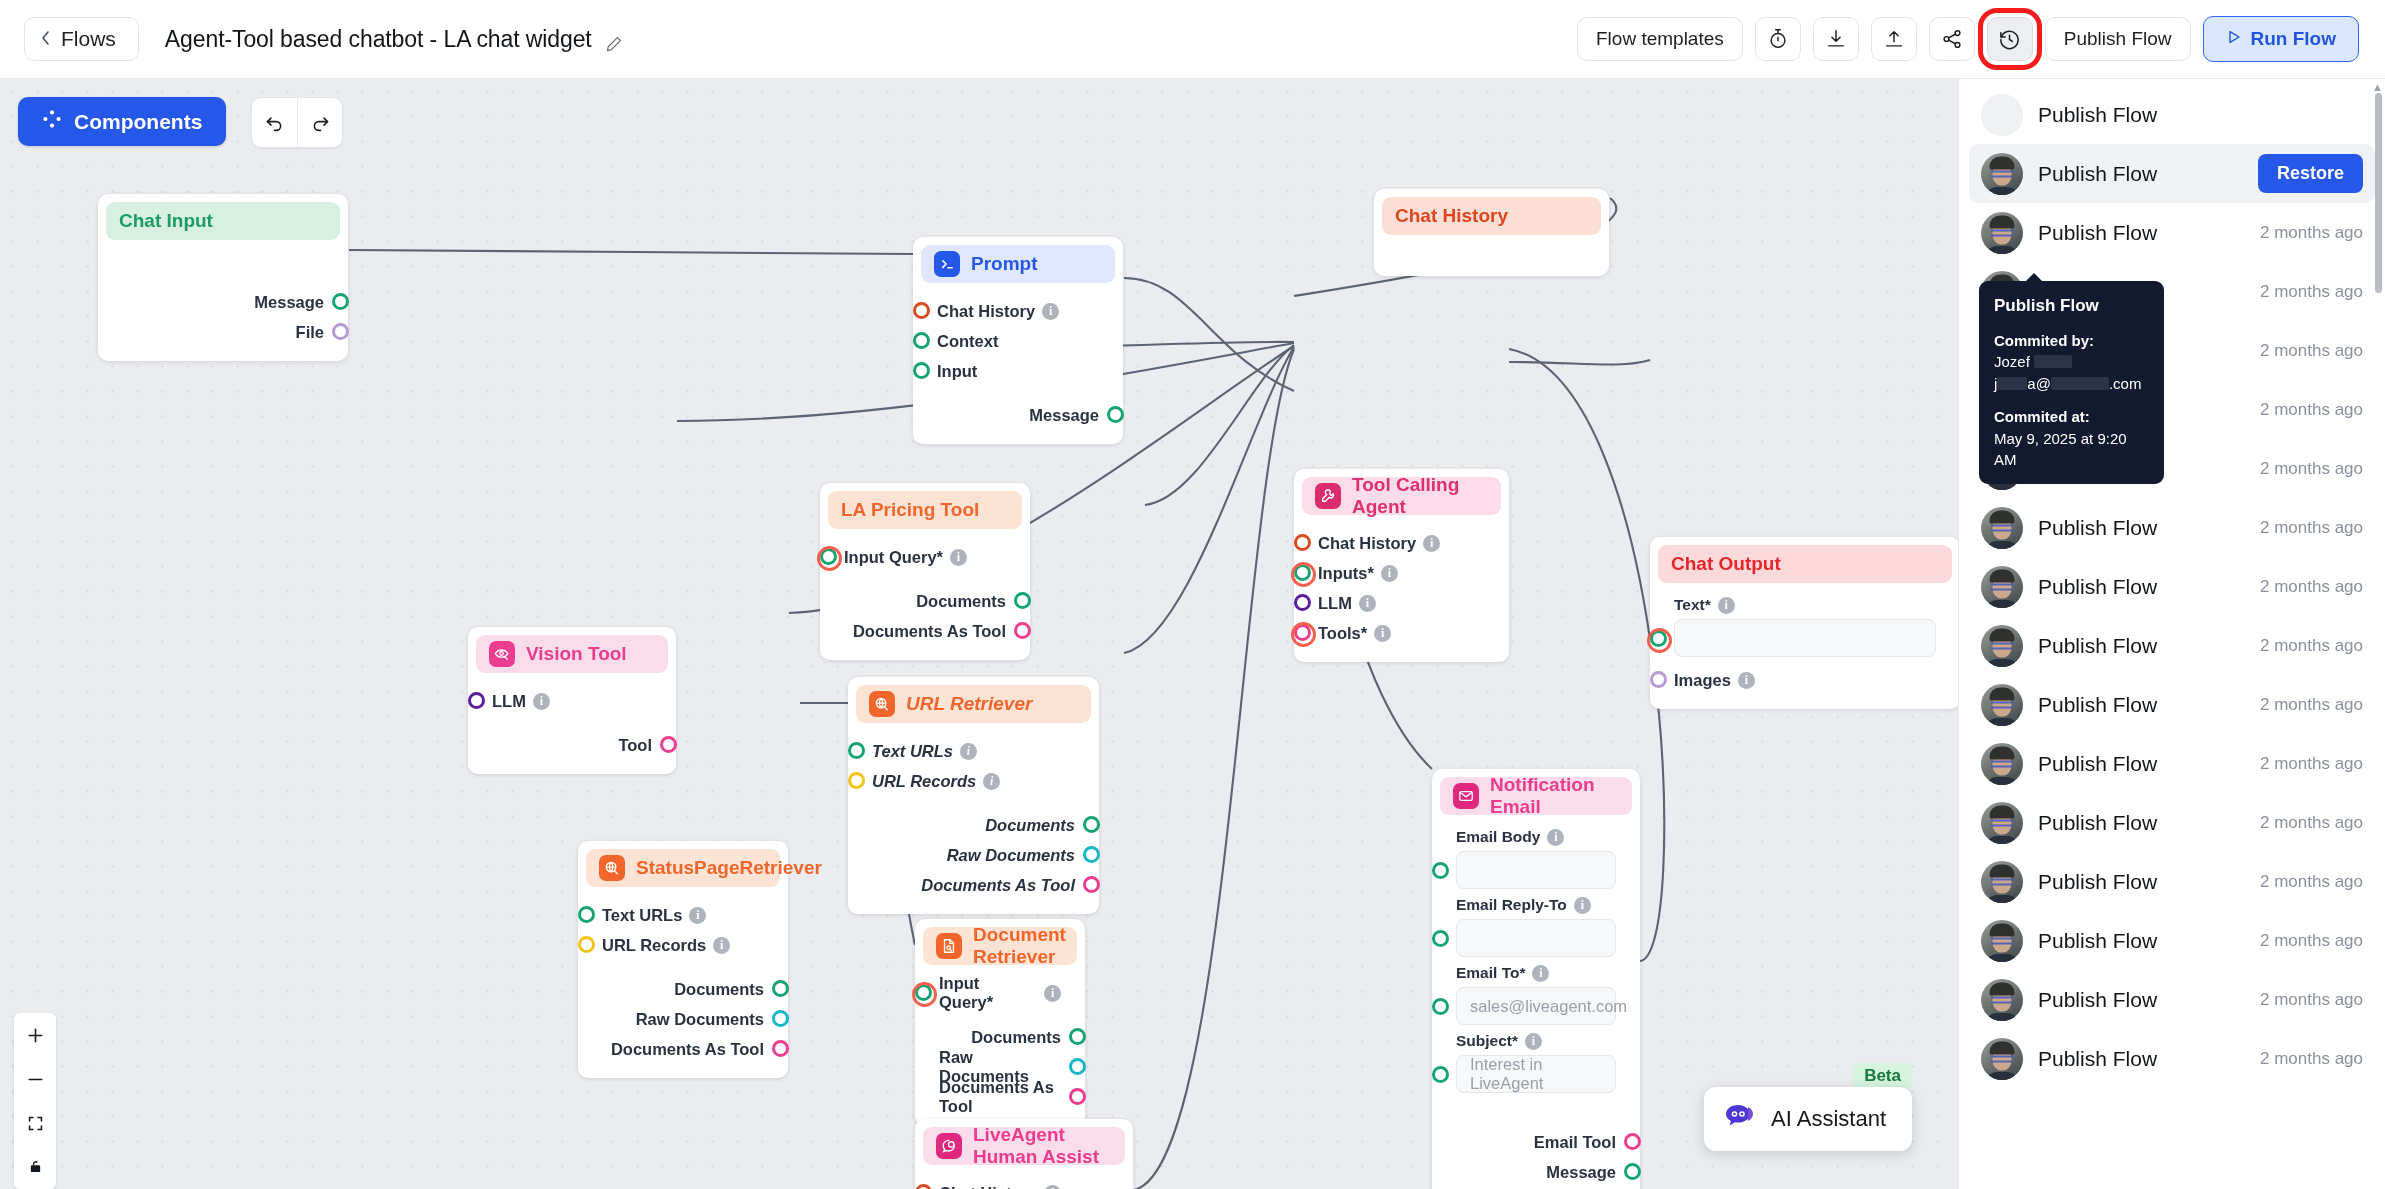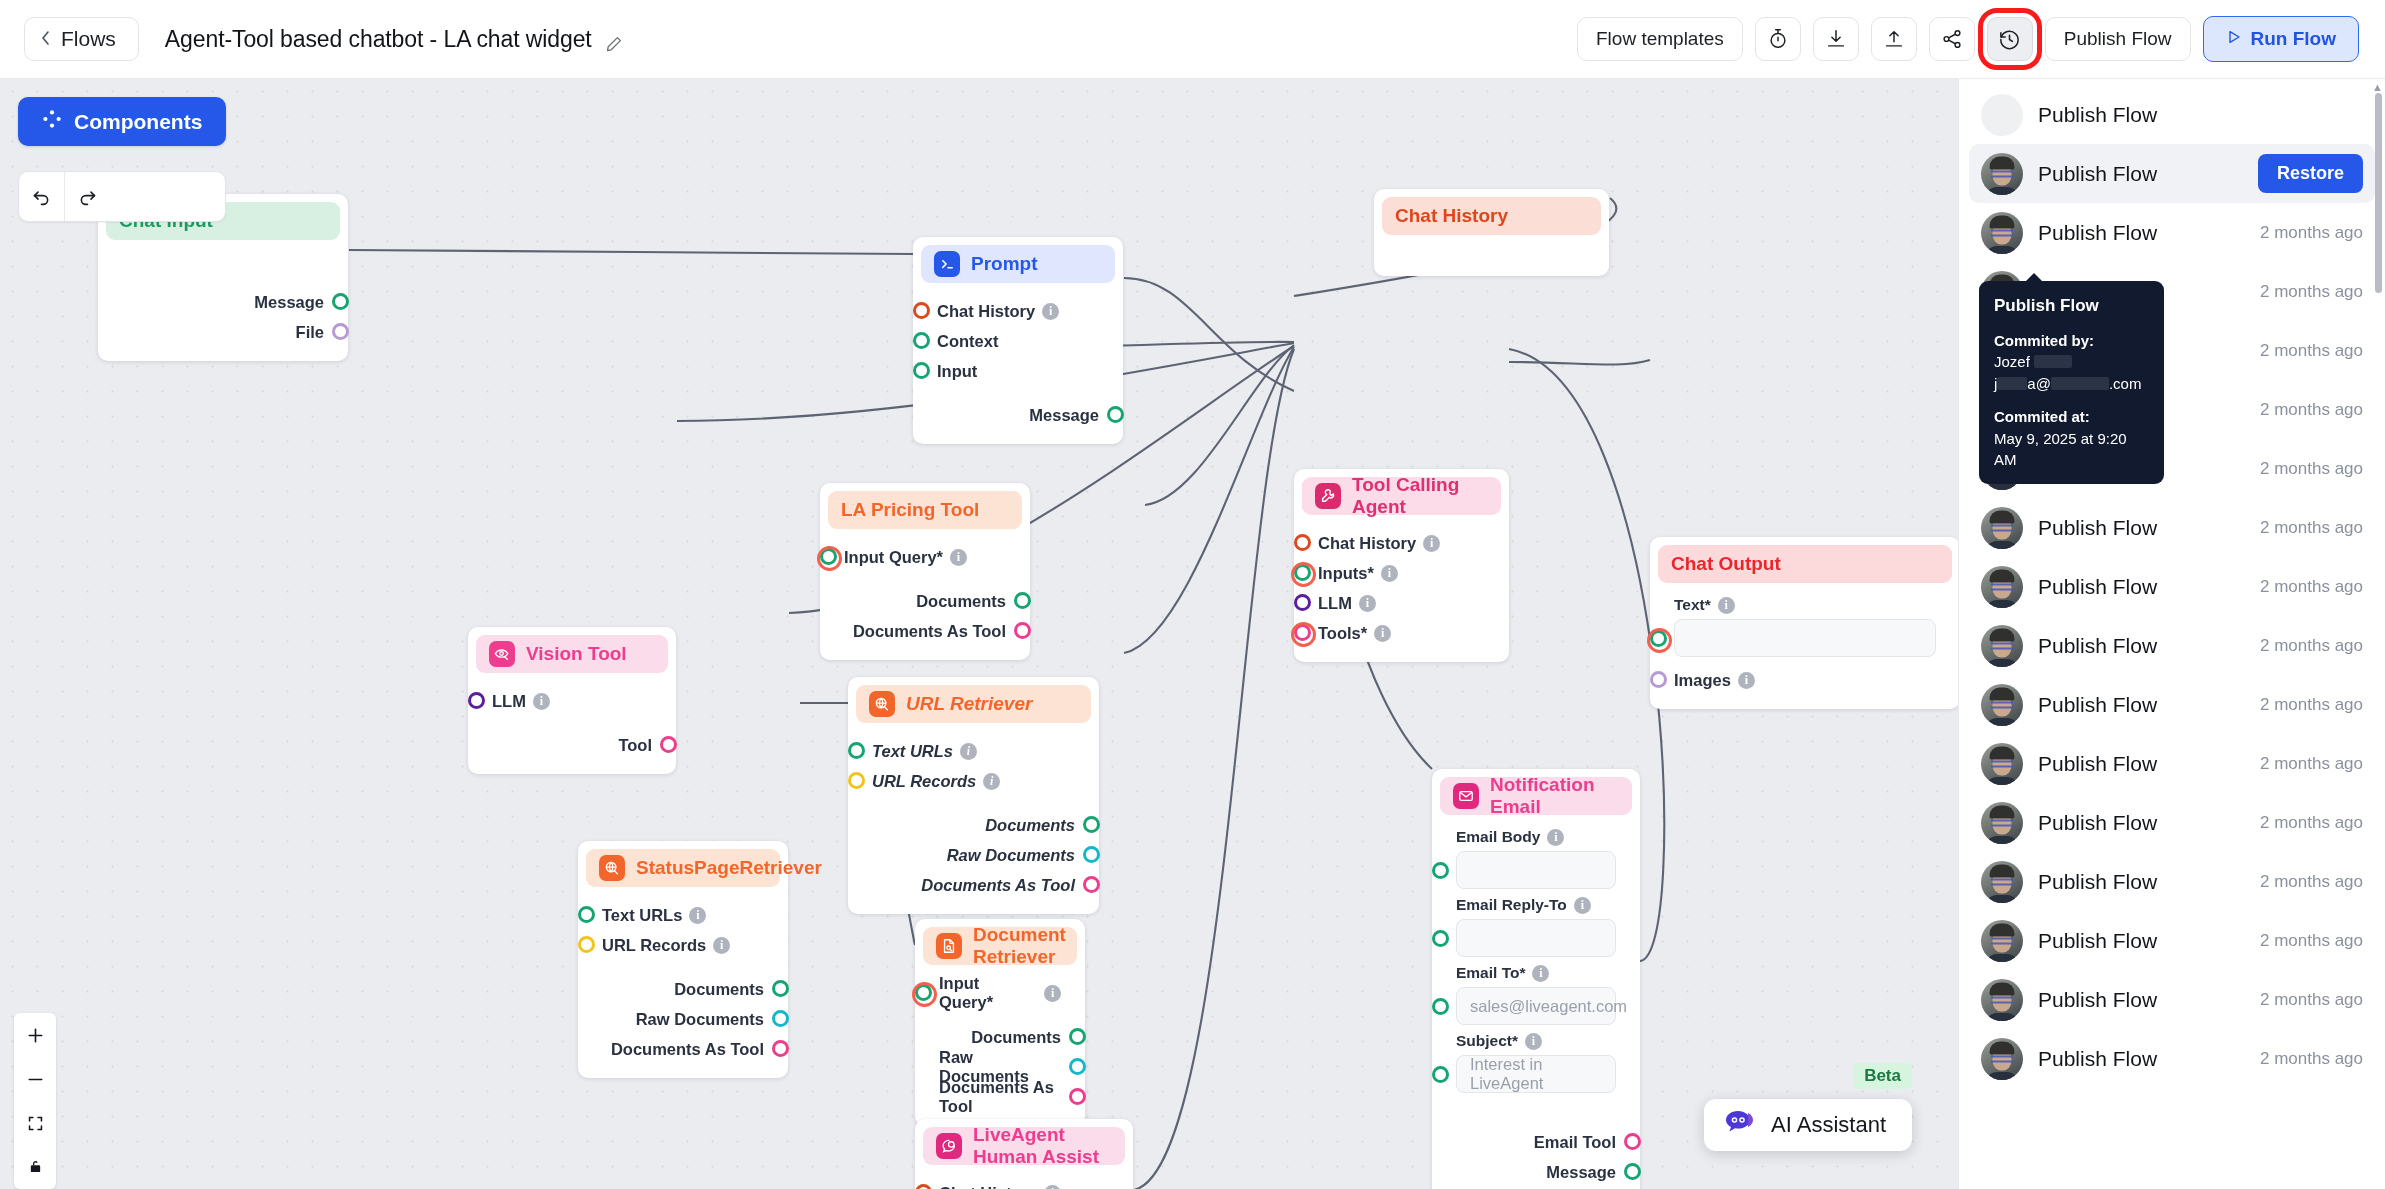--- a/index.html
+++ b/index.html
@@ -53,41 +53,41 @@
   
   .canvas {
     position: absolute; left: 0; top: 79px; width: 1958px; height: 1110px;
     background-color: #ebecf0;
     background-image: radial-gradient(#dcdee4 1.4px, transparent 1.4px);
     background-size: 25px 25px; overflow: hidden;
   }
   .wires { position: absolute; left: 0; top: 0; width: 1958px; height: 1110px; pointer-events: none; }
 
   
-  .comp-bar { position: absolute; left: 18px; top: 18px; display: flex; gap: 25px; z-index: 20; flex-direction: column; }
+  .comp-bar { position: absolute; left: 18px; top: 18px; display: flex; gap: 25px; z-index: 20; }
   .comp-btn {
     height: 49px; padding: 0 24px; background: #2558e8; color: #fff;
     border-radius: 10px; display: flex; align-items: center; gap: 12px;
     font-size: 21px; font-weight: 700; cursor: pointer; box-shadow: 0 1px 3px rgba(0,0,0,.14);
   }
   .ur-group { display: flex; background: #fff; border: 1px solid #e2e4e9; border-radius: 10px; overflow: hidden; box-shadow: 0 1px 2px rgba(0,0,0,.06); }
   .ur-btn { width: 45px; height: 49px; display: flex; align-items: center; justify-content: center; cursor: pointer; }
   .ur-btn + .ur-btn { border-left: 1px solid #e9eaee; }
 
   
   .zoom-ctl {
     position: absolute; left: 14px; bottom: 0px; width: 42px;
     background: #fff; border-radius: 6px; box-shadow: 0 1px 3px rgba(0,0,0,.12);
     display: flex; flex-direction: column; z-index: 20;
   }
   .zoom-btn { height: 44px; display: flex; align-items: center; justify-content: center; cursor: pointer; color: #1c2024; }
 
   
   .ai-assist {
-    position: absolute; right: 46px; bottom: 38px; height: 52px;
+    position: absolute; right: 46px; bottom: 38px; height: 64px;
     background: #fff; border-radius: 12px; box-shadow: 0 3px 14px rgba(0,0,0,.16);
     display: flex; align-items: center; gap: 13px; padding: 0 26px 0 20px;
     font-size: 22px; color: #14171c; cursor: pointer; z-index: 22;
   }
   .beta-badge {
     position: absolute; right: 46px; bottom: 100px;
     background: #d7f4df; color: #1b7a3f; font-size: 17px; font-weight: 700;
     padding: 3px 11px; border-radius: 5px; z-index: 22;
   }
 

